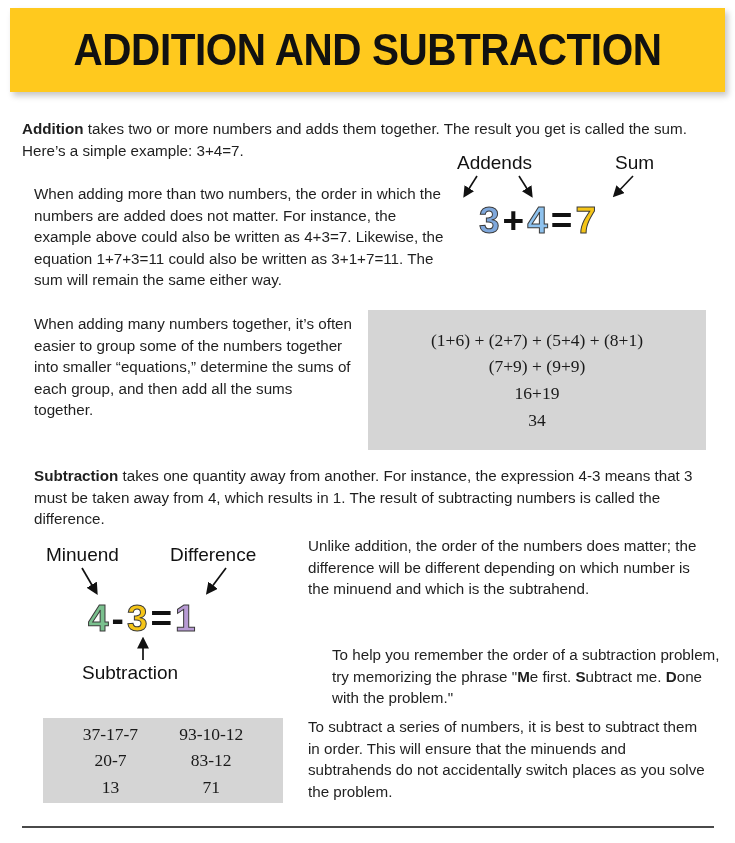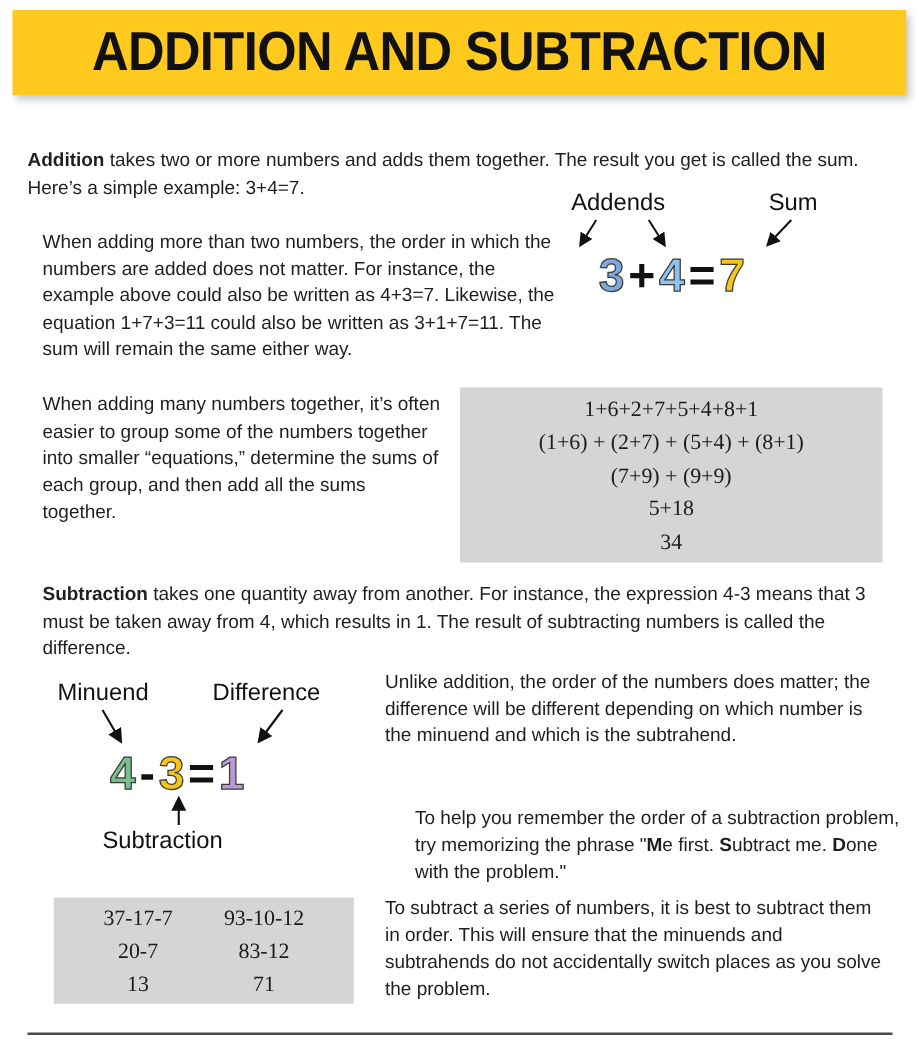--- a/index.html
+++ b/index.html
@@ -16,21 +16,21 @@
     overflow: hidden;
     position: relative;
   }
 
   
   .banner {
     position: absolute;
     left: 10px;
     top: 8px;
     width: 715px;
-    height: 68px;
+    height: 84px;
     background: #FFC91E;
     box-shadow: 3px 4px 6px rgba(0,0,0,0.22);
     display: flex;
     align-items: center;
     justify-content: center;
   }
   .banner-title {
     font-family: "Liberation Sans Narrow", "Liberation Sans", sans-serif;
     font-weight: bold;
     font-size: 44px;
@@ -226,24 +226,23 @@
     <span class="op">+</span>
     <span class="num" style="color:#8EC2EE">4</span>
     <span class="op">=</span>
     <span class="num" style="color:#F5C518">7</span>
   </div>
 </div>
 
 <div class="body-text" id="group-para">When adding many numbers together, it’s often easier to group some of the numbers together into smaller “equations,” determine the sums of each group, and then add all the sums together.</div>
 
 <div id="grouping-box">
-  <div class="serif-line">1+6+2+7+5+4+8+1</div>
   <div class="serif-line">(1+6) + (2+7) + (5+4) + (8+1)</div>
   <div class="serif-line">(7+9) + (9+9)</div>
-  <div class="serif-line">5+18</div>
+  <div class="serif-line">16+19</div>
   <div class="serif-line">34</div>
 </div>
 
 <div class="body-text" id="subtraction-para">
   <b>Subtraction</b><span> takes one quantity away from another. For instance, the expression 4-3 means that 3 must be taken away from 4, which results in 1. The result of subtracting numbers is called the difference.</span>
 </div>
 
 <div id="subtraction-figure">
 
   <div class="fig-label" id="sub-minuend-label">Minuend</div>

